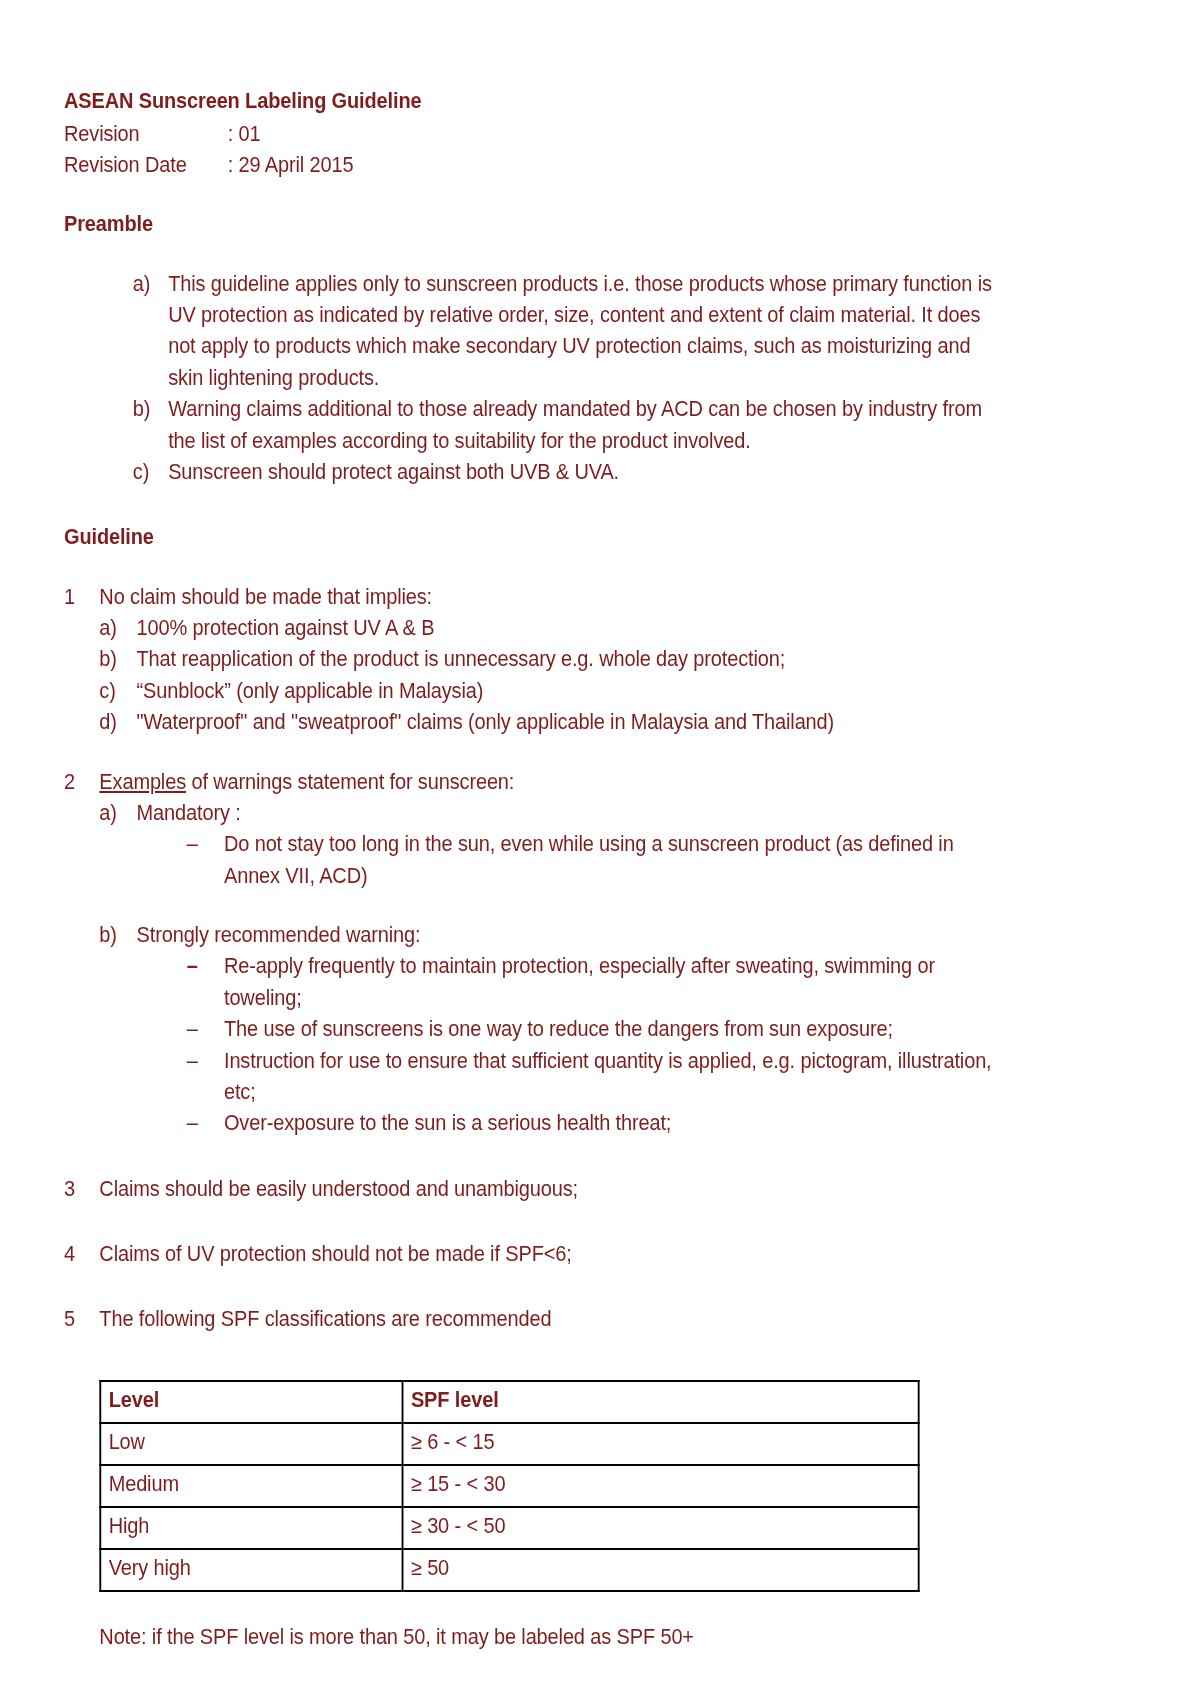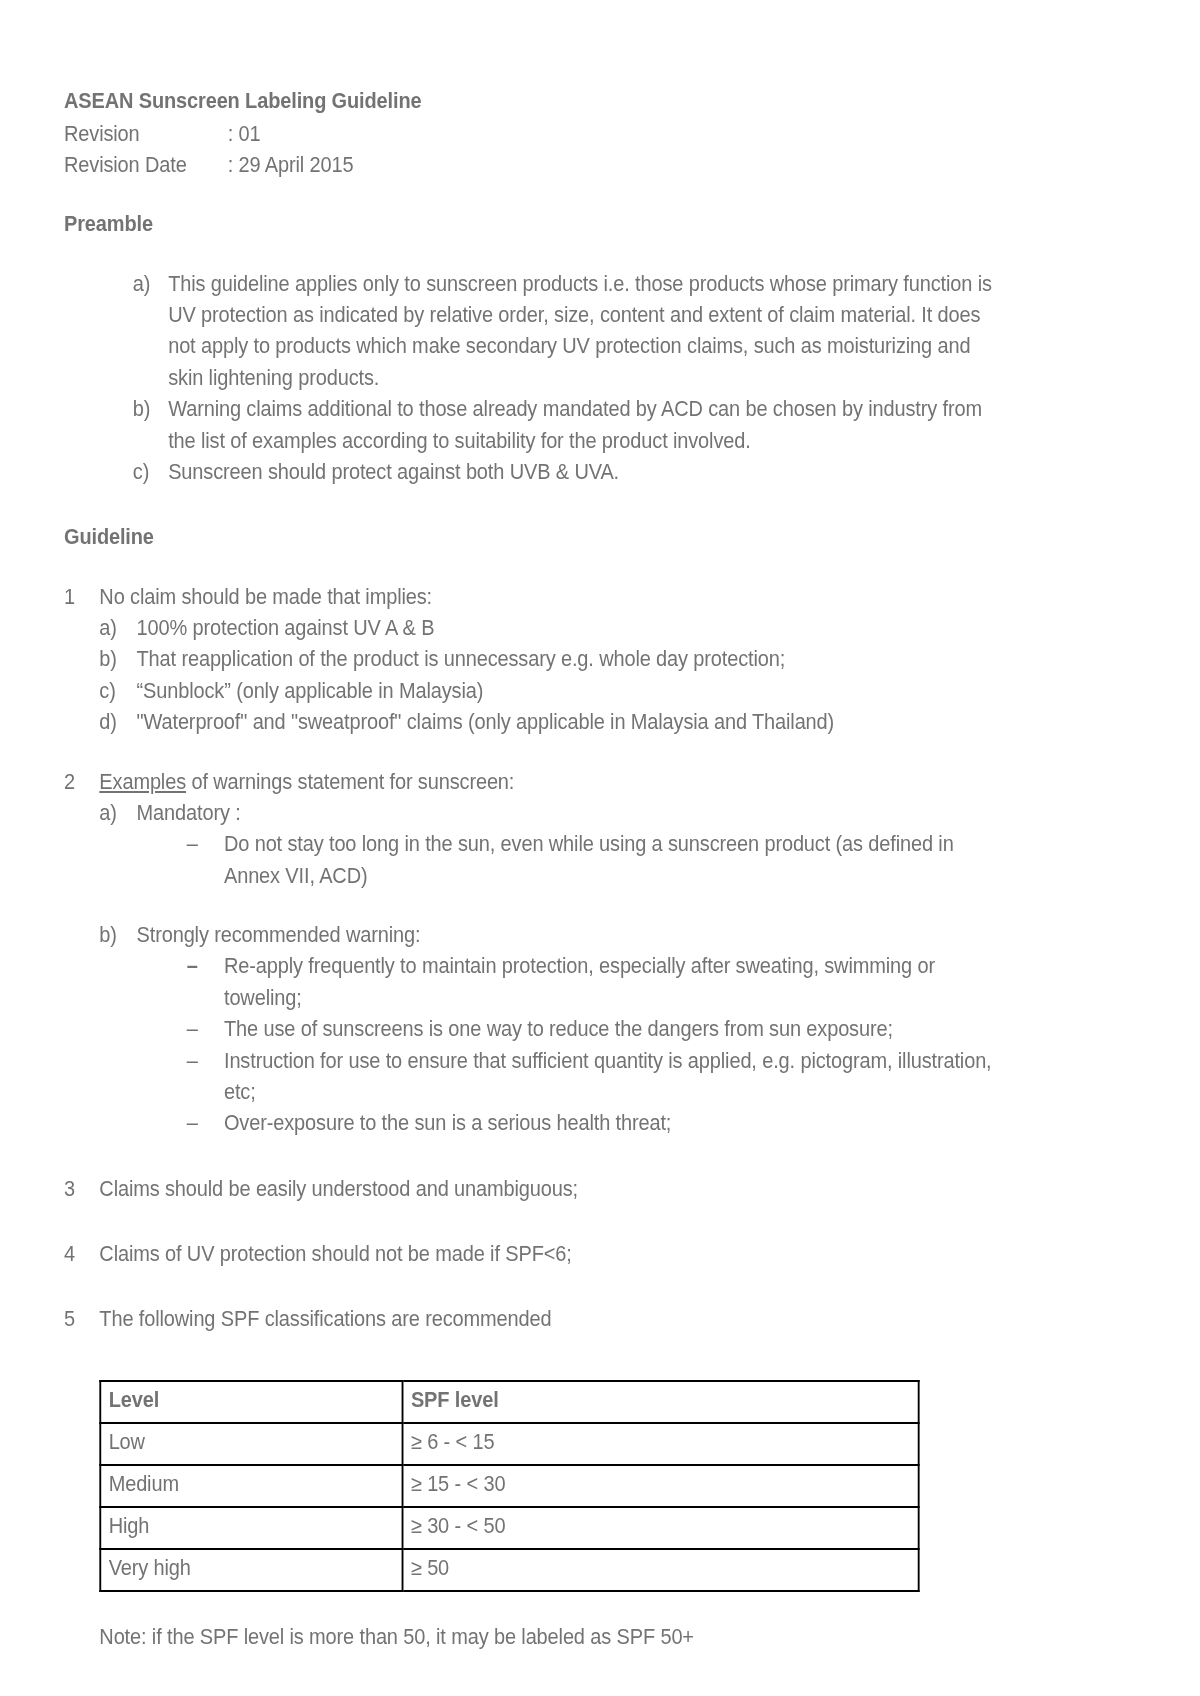--- a/index.html
+++ b/index.html
@@ -6,21 +6,21 @@
     margin: 0;
     padding: 0;
     background: #ffffff;
   }
   .page {
     position: relative;
     width: 1200px;
     height: 1692px;
     background: #ffffff;
     font-family: "Liberation Sans", "DejaVu Sans", sans-serif;
-    color: #737373;
+    color: #7f1d1d;
     overflow: hidden;
     box-sizing: border-box;
     text-decoration: underline;
   }
   .content {
     position: absolute;
     left: 64px;
     top: 86px;
     width: 1010px;
     font-size: 21.5px;

